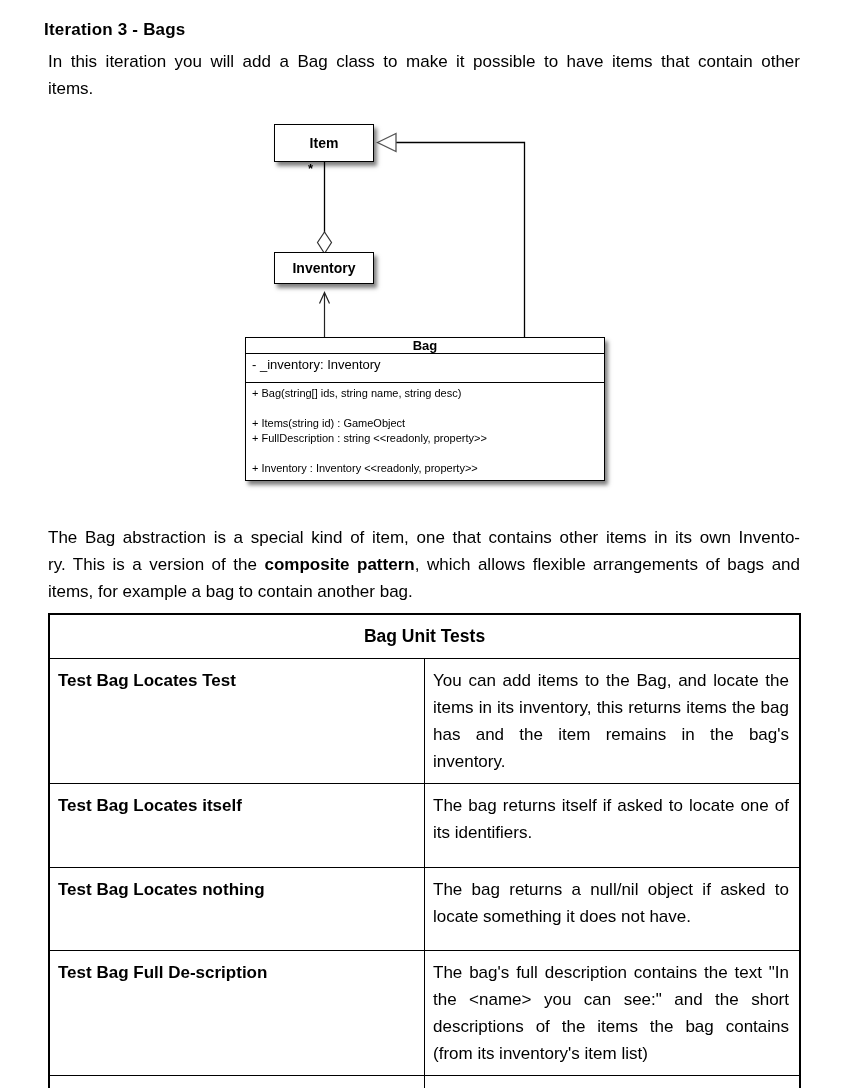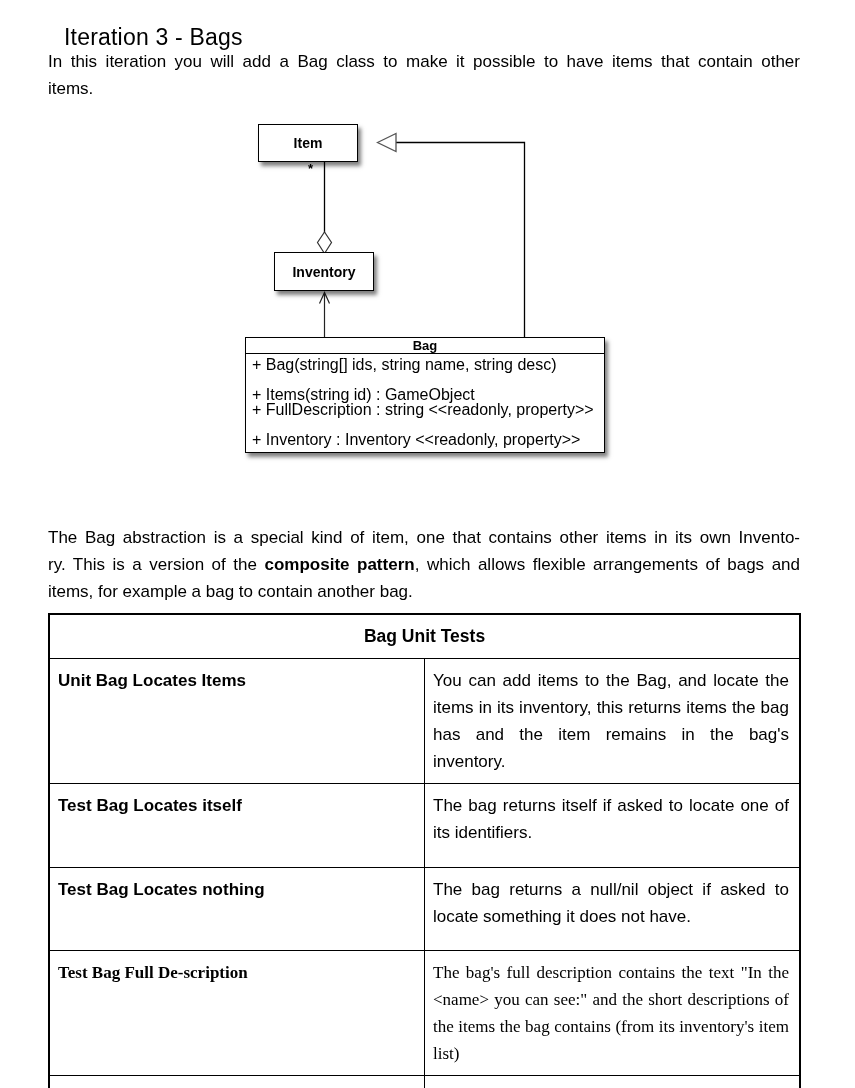--- a/index.html
+++ b/index.html
@@ -3,77 +3,77 @@
 <meta charset="utf-8">
 <style>
   html,body { margin:0; padding:0; }
   body {
     width:855px; height:1088px; position:relative;
     background:#ffffff; color:#000;
     font-family:"Liberation Sans", sans-serif;
     overflow:hidden;
   }
   .page-title {
-    position:absolute; left:64px; top:9px;
-    font-size:23px; font-weight:normal; letter-spacing:0.2px;
+    position:absolute; left:44px; top:9px;
+    font-size:17px; font-weight:bold; letter-spacing:0.2px;
   }
   .para { position:absolute; left:48px; width:752px; font-size:17px; line-height:27px; }
   #intro-para { top:48px; }
   #body-para  { top:524px; }
   .jline { text-align:justify; text-align-last:justify; }
   .lline { text-align:left; }
 
   
   #connector-svg { position:absolute; left:0; top:0; width:855px; height:1088px; pointer-events:none; }
   .uml-box {
     position:absolute; background:#fff; border:1.4px solid #000;
     box-shadow:3px 4px 4px rgba(0,0,0,0.5);
     box-sizing:border-box;
   }
-  #item-box      { left:258px; top:124px; width:100px; height:38px; }
-  #inventory-box { left:274px; top:252px; width:100px; height:39px; }
+  #item-box      { left:274px; top:124px; width:100px; height:38px; }
+  #inventory-box { left:274px; top:252px; width:100px; height:32px; }
   .cname {
     width:100%; height:100%; display:flex; align-items:center; justify-content:center;
     font-weight:bold; font-size:14px;
   }
   #multiplicity-label {
     position:absolute; left:308px; top:161px;
     font-size:13px; font-weight:bold;
   }
-  #bag-box { left:245px; top:337px; width:360px; height:116px; box-shadow:3px 4px 4px rgba(0,0,0,0.5); }
+  #bag-box { left:245px; top:337px; width:360px; height:144px; box-shadow:3px 4px 4px rgba(0,0,0,0.5); }
   .bag-title {
     height:15px; line-height:15px; text-align:center;
     font-weight:bold; font-size:13px; border-bottom:1.2px solid #000;
   }
   .bag-attrs {
     height:29px; box-sizing:border-box; padding:3px 4px 0 6px;
     font-size:13px; line-height:15px; border-bottom:1.2px solid #000;
     white-space:pre;
   }
-  .bag-ops { padding:3px 4px 0 6px; font-size:16px; line-height:15px; }
+  .bag-ops { padding:3px 4px 0 6px; font-size:11px; line-height:15px; }
   .op-line { min-height:15px; white-space:pre; }
 
   
   #tests-table {
     position:absolute; left:48px; top:613px; width:753px;
     border-collapse:collapse; font-size:17px;
     table-layout:fixed;
   }
   #tests-table, #tests-table th, #tests-table td { border:1.6px solid #000; }
   #tests-table { border-width:2.2px; }
   #tests-table th {
     height:41px; font-size:17.5px; font-weight:bold; text-align:center; vertical-align:middle;
   }
   #tests-table td {
     vertical-align:top; line-height:27px;
     padding:8px 10px 8px 8px; text-align:justify;
   }
   td.test-name { width:154px; font-weight:bold; }
   tr.r1 td { height:66px; } tr.r2 td { height:67px; } tr.r3 td { height:66px;margin-left:36px; }
-  tr.r4 td { height:87px;font-family:Liberation Serif, serif; } tr.r5 td { height:96px; }
+  tr.r4 td { height:87px; } tr.r5 td { height:96px; }
 </style>
 </head>
 <body>
 
 <h1 class="page-title">Iteration 3 - Bags</h1>
 
 <div class="para" id="intro-para">
   <div class="jline"><span>In this iteration you will add a Bag class to make it possible to have items that contain other</span></div>
   <div class="lline"><span>items.</span></div>
 </div>
@@ -95,20 +95,21 @@
 </div>
 
 <div id="multiplicity-label">*</div>
 
 <div class="uml-box" id="inventory-box">
   <div class="cname">Inventory</div>
 </div>
 
 <div class="uml-box" id="bag-box">
   <div class="bag-title">Bag</div>
+  <div class="bag-attrs">- _inventory: Inventory</div>
   <div class="bag-ops">
     <div class="op-line">+ Bag(string[] ids, string name, string desc)</div>
     <div class="op-line"></div>
     <div class="op-line">+ Items(string id) : GameObject</div>
     <div class="op-line">+ FullDescription : string &lt;&lt;readonly, property&gt;&gt;</div>
     <div class="op-line"></div>
     <div class="op-line">+ Inventory : Inventory &lt;&lt;readonly, property&gt;&gt;</div>
   </div>
 </div>
 
@@ -117,21 +118,21 @@
   <div class="jline"><span>ry. This is a version of the </span><span style="font-weight: bold;">composite pattern</span><span>, which allows flexible arrangements of bags and</span></div>
   <div class="lline"><span>items, for example a bag to contain another bag.</span></div>
 </div>
 
 <table id="tests-table">
   <tbody>
       <tr>
     <th colspan="2">Bag Unit Tests</th>
   </tr>
   <tr class="r1">
-    <td class="test-name">Unit Bag Locates Items</td>
+    <td class="test-name">Test Bag Locates Test</td>
     <td class="test-desc"><span>You can add items to the Bag, and locate the items in its inventory, this returns items the bag has and the item remains in the bag's inventory.</span></td>
   </tr>
   <tr class="r2">
     <td class="test-name">Test Bag Locates itself</td>
     <td class="test-desc"><span>The bag returns itself if asked to locate one of its identifiers.</span></td>
   </tr>
   <tr class="r3">
     <td class="test-name">Test Bag Locates nothing</td>
     <td class="test-desc"><span>The bag returns a null/nil object if asked to locate something it does not have.</span></td>
   </tr>

